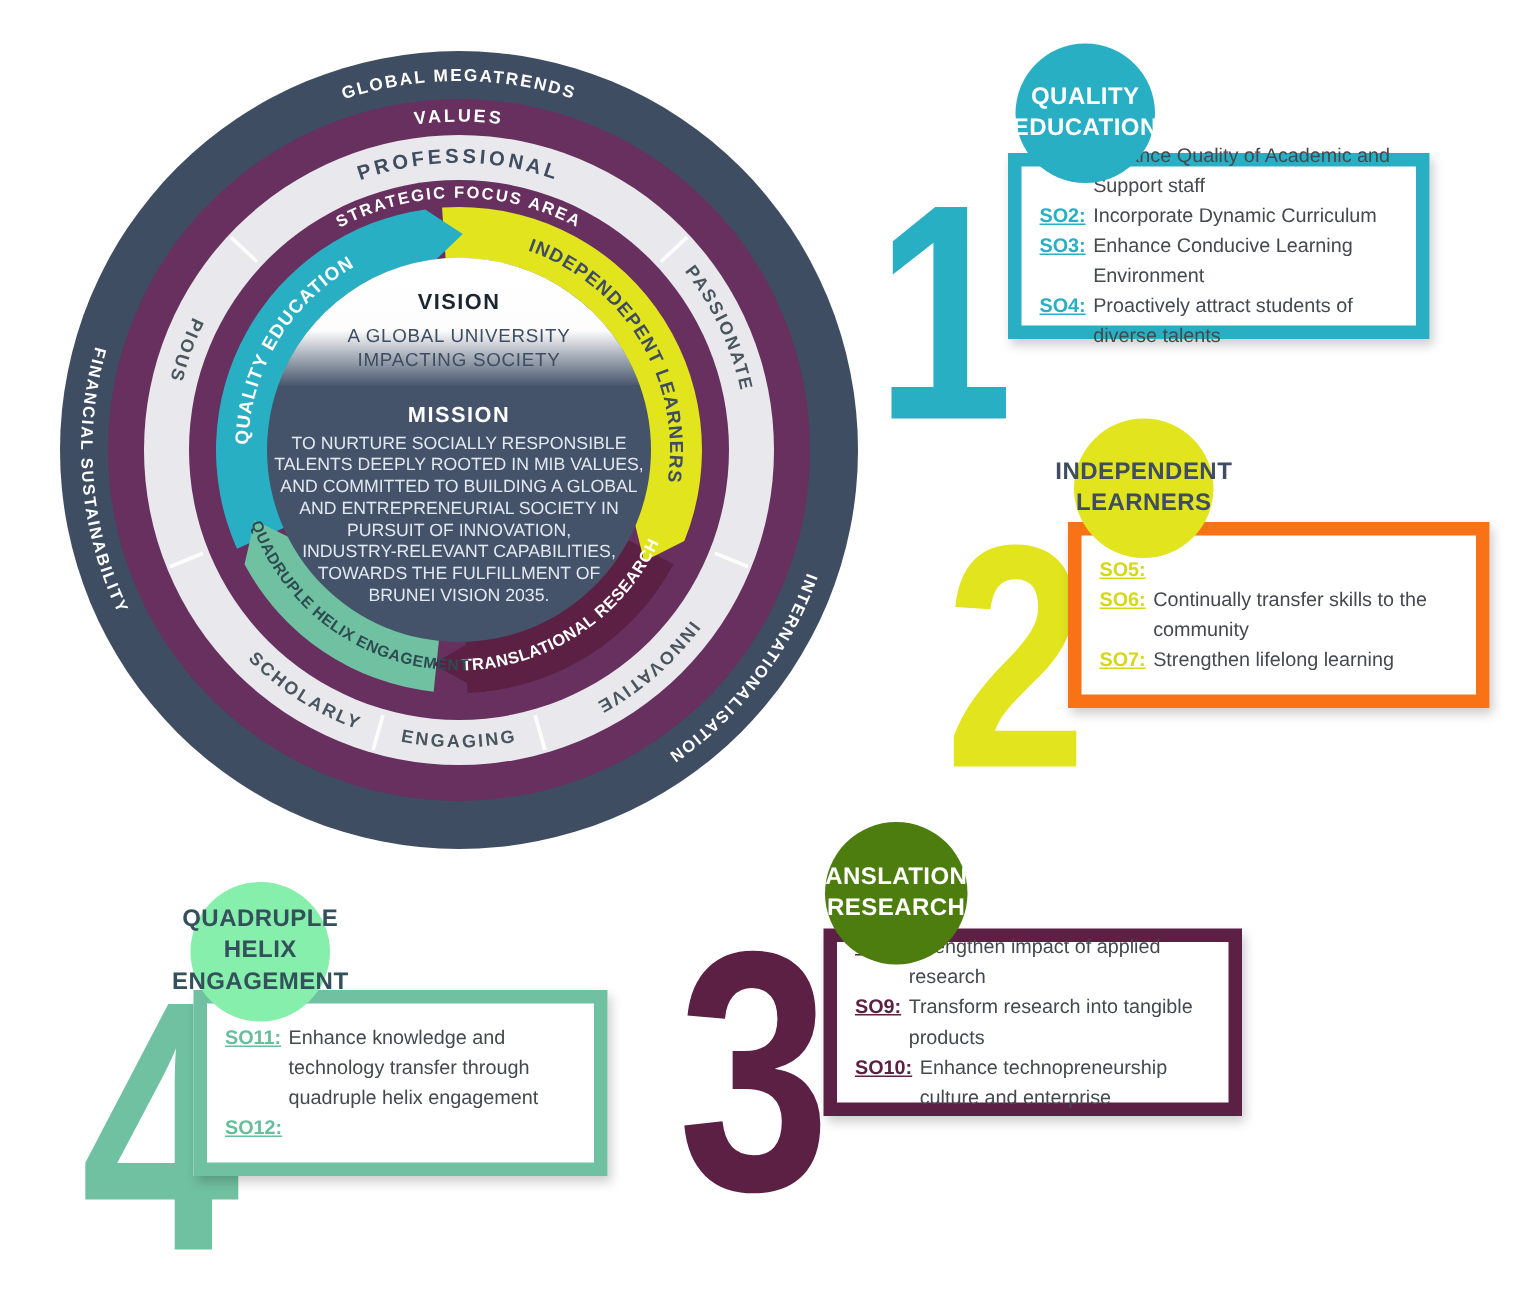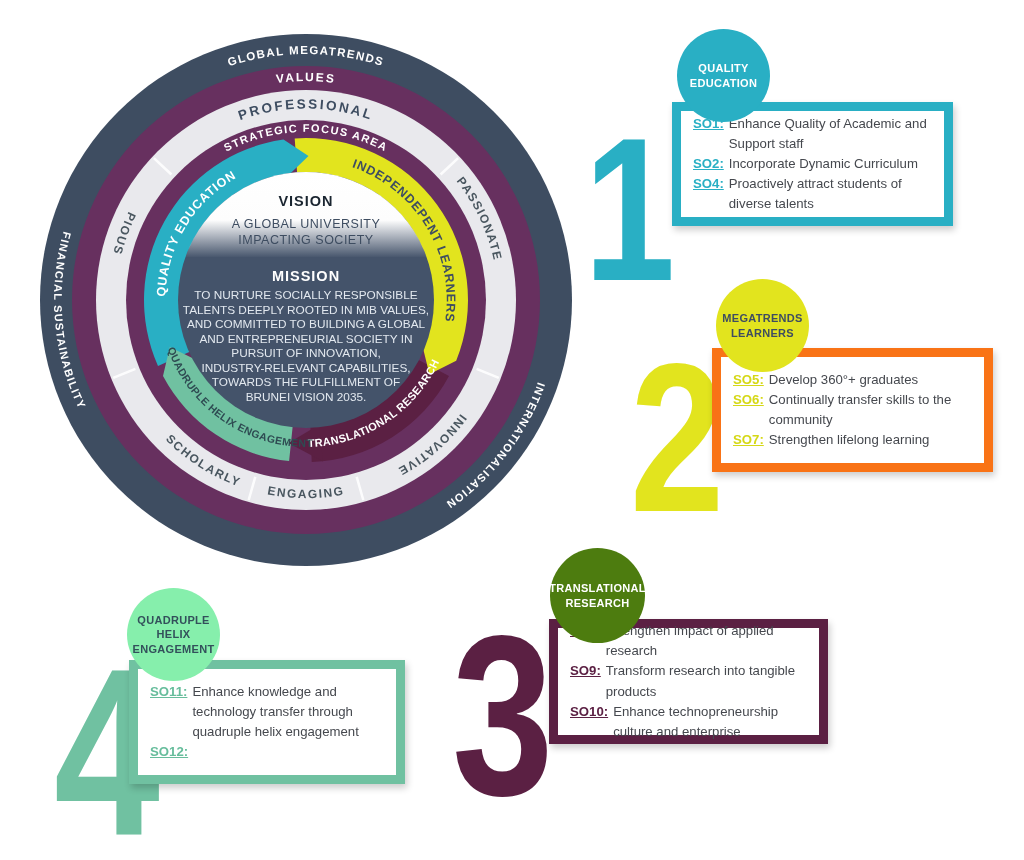--- a/index.html
+++ b/index.html
@@ -27,21 +27,21 @@
   .olabel{font-weight:bold;margin-right:5px;white-space:nowrap;text-decoration:underline;}
   .otext{flex:1;}
   .c-teal .olabel{color:#29AFC4;}
   .c-yellow .olabel{color:#D5D816;}
   .c-maroon .olabel{color:#5B2043;}
   .c-green .olabel{color:#67BD9C;}
 
   
   .badge{position:absolute;border-radius:50%;z-index:3;display:flex;flex-direction:column;
          align-items:center;justify-content:center;text-align:center;font-weight:bold;
-         font-size:11px;line-height:1.3;letter-spacing:.3px;}
+         font-size:16px;line-height:1.3;letter-spacing:.3px;}
   .badge span{display:block;}
   .bd1{left:677px;top:29px; width:93px;height:93px;background:#29AFC4;color:#ffffff;}
   .bd2{left:716px;top:279px;width:93px;height:93px;background:#E2E41E;color:#3E4D61;}
   .bd3{left:550px;top:548px;width:95px;height:95px;background:#4d7c0f;color:#ffffff;}
   .bd4{left:127px;top:588px;width:93px;height:93px;background:#86efac;color:#33505B;}
 
   
   #wheel{position:absolute;left:0;top:0;}
 </style>
 </head>
@@ -167,46 +167,49 @@
   <div class="obox b1 c-teal">
     <div class="orow">
       <span class="olabel">SO1:</span>
       <span class="otext">Enhance Quality of Academic and Support staff</span>
     </div>
     <div class="orow">
       <span class="olabel">SO2:</span>
       <span class="otext">Incorporate Dynamic Curriculum</span>
     </div>
     <div class="orow">
+      <span class="olabel">SO3:</span>
+      <span class="otext">Enhance Conducive Learning Environment</span>
+    </div>
+    <div class="orow">
       <span class="olabel">SO4:</span>
       <span class="otext">Proactively attract students of diverse talents</span>
     </div>
   </div>
   <div class="badge bd1">
     <span>QUALITY</span>
     <span>EDUCATION</span>
   </div>
 
   <div class="bignum n2">2</div>
   <div class="obox b2 c-yellow">
     <div class="orow">
       <span class="olabel">SO5:</span>
-      <span class="otext">Develop 360°+ graduates</span>
     </div>
     <div class="orow">
       <span class="olabel">SO6:</span>
       <span class="otext">Continually transfer skills to the community</span>
     </div>
     <div class="orow">
       <span class="olabel">SO7:</span>
       <span class="otext">Strengthen lifelong learning</span>
     </div>
   </div>
   <div class="badge bd2">
-    <span>MEGATRENDS</span>
+    <span>INDEPENDENT</span>
     <span>LEARNERS</span>
   </div>
 
   <div class="bignum n3">3</div>
   <div class="obox b3 c-maroon">
     <div class="orow">
       <span class="olabel">SO8:</span>
       <span class="otext">Strengthen impact of applied research</span>
     </div>
     <div class="orow">

